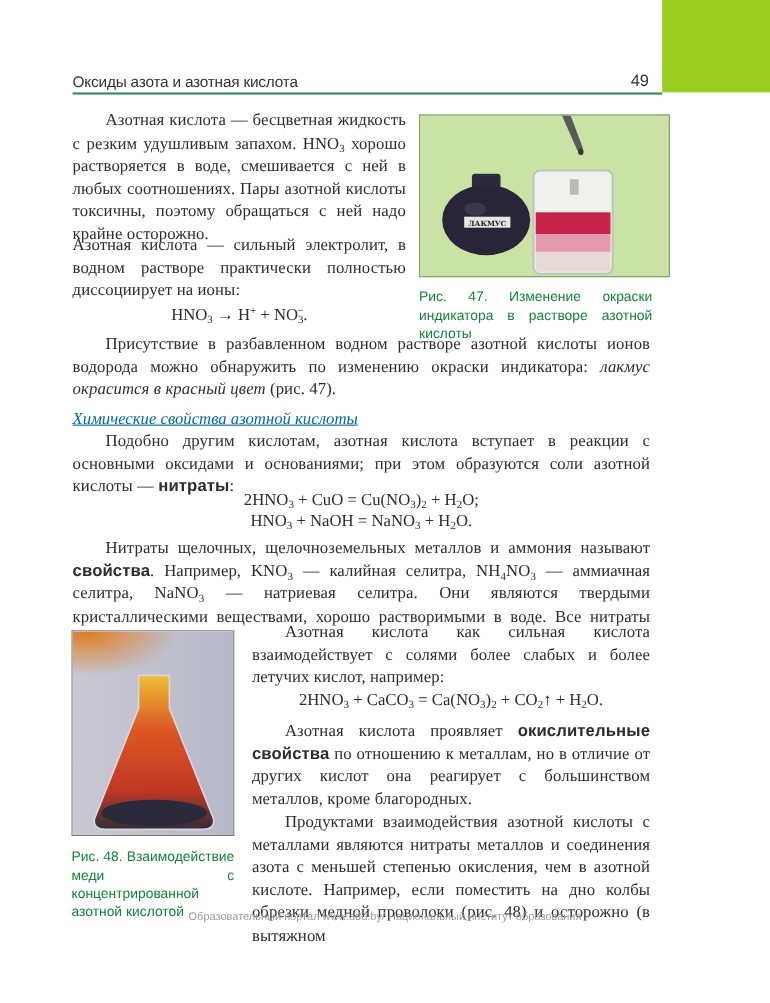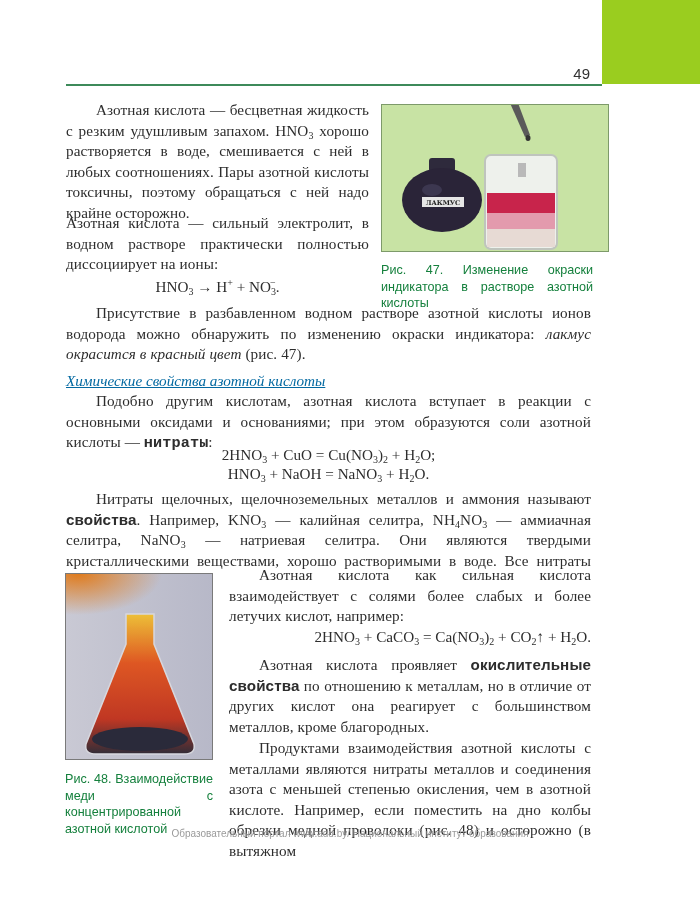--- a/index.html
+++ b/index.html
@@ -42,20 +42,21 @@
     position:absolute; left:0; width:700px; top:828px; text-align:center;
     font-family:"Liberation Sans","DejaVu Sans",sans-serif; font-size:10px; color:#9a9a9a;
   }
 </style>
 </head>
 <body>
 
 <div class="green-tab"></div>
 
 <div class="running-head">
+  <span class="title">Оксиды азота и азотная кислота</span>
   <span class="pageno">49</span>
 </div>
 <div class="head-rule"></div>
 
 <div class="p" style="left:66px; top:100px; width:303px;">
   <span class="ind"></span>Азотная кислота — бесцветная жидкость с&nbsp;резким удушливым запахом. HNO<sub>3</sub> хорошо растворяется в воде, смешивается с ней в любых соотношениях. Пары азотной кислоты токсичны, поэтому обращаться с ней надо крайне осторожно.
 </div>
 
 <div class="p" style="left:66px; top:213px; width:303px;">Азотная кислота — сильный электролит, в водном растворе практически полностью диссоциирует на ионы:</div>
 
@@ -85,21 +86,21 @@
 </div>
 <div class="caption" style="left:381px; top:262px; width:212px;">Рис. 47. Изменение окраски индикатора в растворе азотной кислоты</div>
 
 <div class="p" style="left:66px; top:303px; width:525px;">
   <span class="ind"></span><span>Присутствие в разбавленном водном растворе азотной кислоты ионов водорода можно обнаружить по изменению окраски индикатора: </span><i>лакмус окрасится в красный цвет</i><span> (рис. 47).</span>
 </div>
 
 <div class="heading">Химические свойства азотной кислоты</div>
 
 <div class="p" style="left:66px; top:391px; width:525px;">
-  <span class="ind"></span><span>Подобно другим кислотам, азотная кислота вступает в реакции с основными оксидами и основаниями; при этом образуются соли азотной кислоты — </span><b style="font-family:Liberation Mono, monospace;">нитраты</b><span>:</span>
+  <span class="ind"></span><span>Подобно другим кислотам, азотная кислота вступает в реакции с основными оксидами и основаниями; при этом образуются соли азотной кислоты — </span><b style="font-family:Liberation Sans, sans-serif;">нитраты</b><span>:</span>
 </div>
 
 <div class="formula" style="left:66px; top:445px; width:525px;">
   2HNO<sub>3</sub> + CuO = Cu(NO<sub>3</sub>)<sub>2</sub> + H<sub>2</sub>O;
 </div>
 <div class="formula" style="left:66px; top:464px; width:525px;">
   HNO<sub>3</sub> + NaOH = NaNO<sub>3</sub> + H<sub>2</sub>O.
 </div>
 
 <div class="p" style="left:66px; top:489px; width:525px;">
@@ -129,21 +130,21 @@
     <path d="M60,40 L88,40 L88,70 L128,170 Q130,180 118,180 L30,180 Q18,180 20,170 L60,70 Z" fill="url(#liq)" stroke="#d9d9df" stroke-width="1.5" opacity="0.95"></path>
     <ellipse cx="74" cy="165" rx="48" ry="12" fill="#2a2a3a"></ellipse>
   </svg>
 </div>
 <div class="caption" style="left:65px; top:771px; width:148px;">Рис. 48. Взаимодействие меди с концентрированной азотной кислотой</div>
 
 <div class="p" style="left:229px; top:565px; width:362px;">
   <span class="ind"></span><span>Азотная кислота как сильная кислота взаимодействует с солями более слабых и более летучих кислот, например:</span>
 </div>
 
-<div class="formula" style="left:229px; top:627px; width:362px;text-align:right;">
+<div class="formula" style="left:229px; top:627px; width:362px;">
   2HNO<sub>3</sub> + CaCO<sub>3</sub> = Ca(NO<sub>3</sub>)<sub>2</sub> + CO<sub>2</sub>↑ + H<sub>2</sub>O.
 </div>
 
 <div class="p" style="left:229px; top:655px; width:362px;">
   <span class="ind"></span><span>Азотная кислота проявляет </span><b style="font-family:'Liberation Sans',sans-serif;">окислительные свойства</b><span> по отношению к металлам, но в отличие от других кислот она реагирует с большинством металлов, кроме благородных.</span>
 </div>
 
 <div class="p" style="left:229px; top:738px; width:362px;">
   <span class="ind"></span><span>Продуктами взаимодействия азотной кислоты с металлами являются нитраты металлов и соединения азота с меньшей степенью окисления, чем в азотной кислоте. Например, если поместить на дно колбы обрезки медной проволоки (рис. 48) и осторожно (в вытяжном</span>
 </div>

